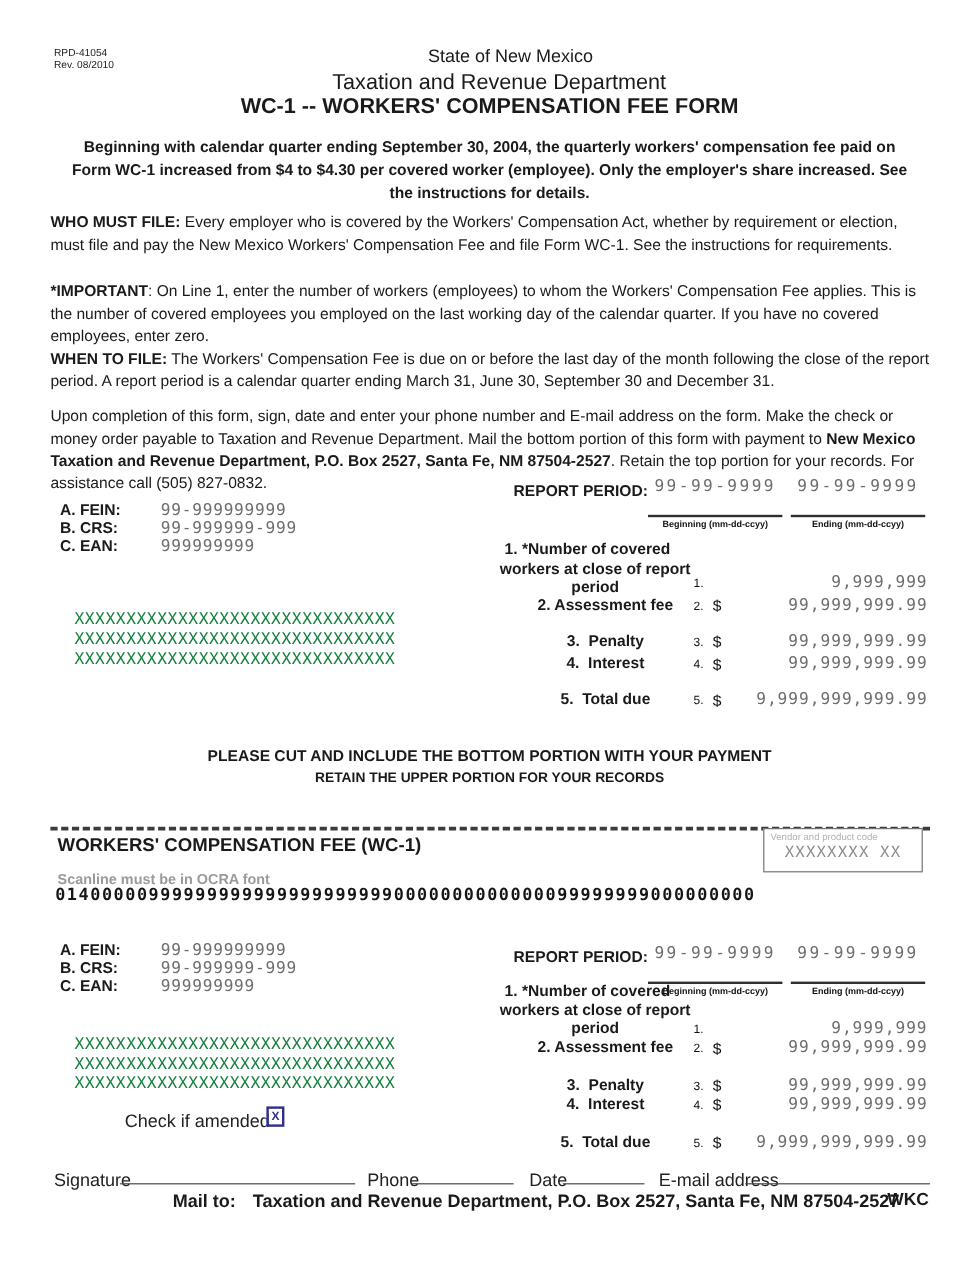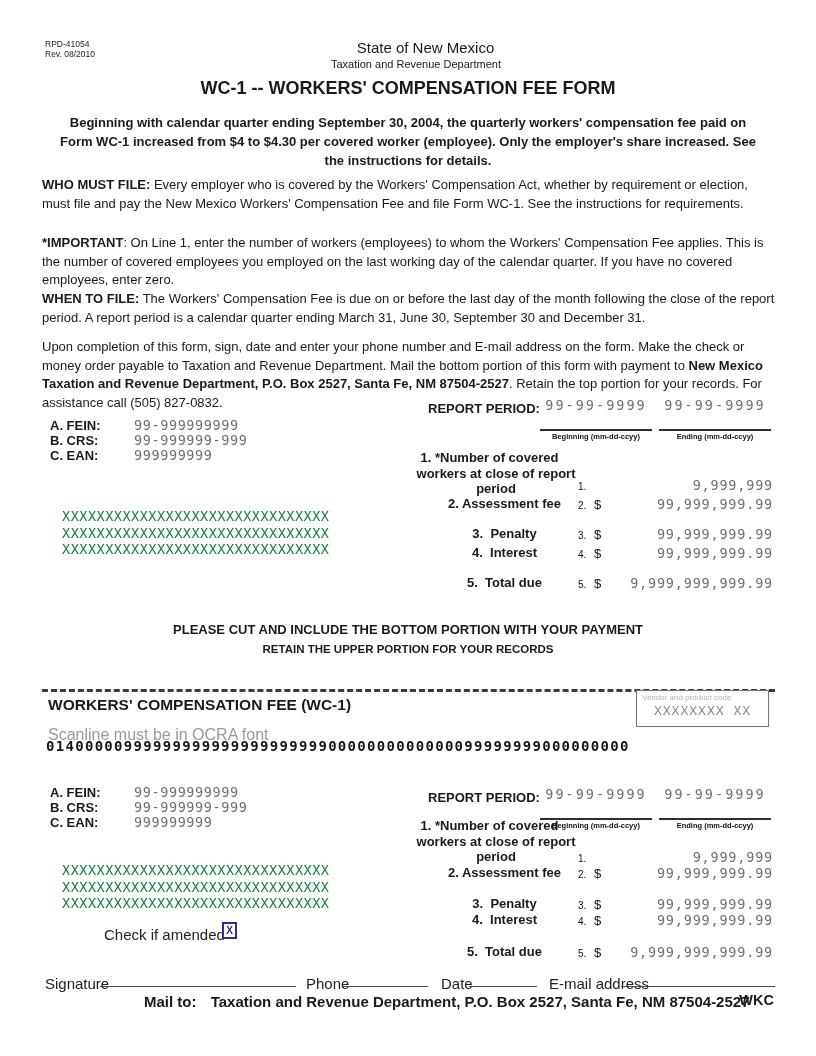--- a/index.html
+++ b/index.html
@@ -31,21 +31,21 @@
   .amt { font-family:"DejaVu Sans Mono", monospace; color:#6e6e6e; font-size:13.5px;
          letter-spacing:0.8px; text-align:right; width:163px; }
 
   .cutline { height:0; border-top:3px dashed #3c3c3c; }
 
   .vendorbox { width:131px; height:35px; border:1px solid #737373; background:#fff; z-index:2; }
   .vendorlabel { font-size:8px; color:#b2b2b2; padding:2px 0 0 5px; white-space:nowrap; }
   .vendorval { font-family:"DejaVu Sans Mono", monospace; color:#8c8c8c; font-size:13px;
                letter-spacing:1px; text-align:center; margin-top:1px; }
 
-  .scannote { font-size:16px; color:#9a9a9a; }
+  .scannote { font-size:12px; color:#9a9a9a;font-weight:bold; }
   .scanline { font-family:"DejaVu Sans Mono", monospace; font-weight:bold; color:#161616;
               font-size:14px; letter-spacing:1.3px; white-space:nowrap; }
 
   .chk { width:11px; height:13px; border:2px solid #2e2e8f; color:#2e2e8f;
          font-size:10px; font-weight:bold; text-align:center; line-height:13px; }
 
   .sigline { border-bottom:1px solid #4a4a4a; height:12px; }
   .siglabel { font-size:15px; color:#222; }
 </style>
 </head>
@@ -54,21 +54,21 @@
 <div class="page">
 
   <div>
 
     <div class="abs formno" style="left:45px; top:39px;">
       <div>RPD-41054</div>
       <div>Rev. 08/2010</div>
     </div>
 
     <div class="abs ctr" style="top:39px; font-size:15px;margin-left:35px;">State of New Mexico</div>
-    <div class="abs ctr" style="top:58px; font-size:11px;margin-left:16px;">Taxation and Revenue Department</div>
+    <div class="abs ctr" style="top:58px; font-size:18px;margin-left:16px;">Taxation and Revenue Department</div>
     <div class="abs ctr b" style="top:78px; font-size:18px;">WC-1 -- WORKERS' COMPENSATION FEE FORM</div>
 
     <div class="abs b" style="left:60px; top:113px; width:696px; font-size:13px; line-height:19px; text-align:center;">Beginning with calendar quarter ending September 30, 2004, the quarterly workers' compensation fee paid on Form WC-1 increased from $4 to $4.30 per covered worker (employee). Only the employer's share increased. See the instructions for details.</div>
 
     <div class="abs para" style="left:42px; top:176px; width:734px;">
       <span class="b">WHO MUST FILE:</span><span> Every employer who is covered by the Workers' Compensation Act, whether by requirement or election, must file and pay the New Mexico Workers' Compensation Fee and file Form WC-1. See the instructions for requirements.</span>
     </div>
 
     <div class="abs para" style="left:42px; top:234px; width:734px;">
       <span class="b">*IMPORTANT</span><span>: On Line 1, enter the number of workers (employees) to whom the Workers' Compensation Fee applies. This is the number of covered employees you employed on the last working day of the calendar quarter. If you have no covered employees, enter zero.</span>

